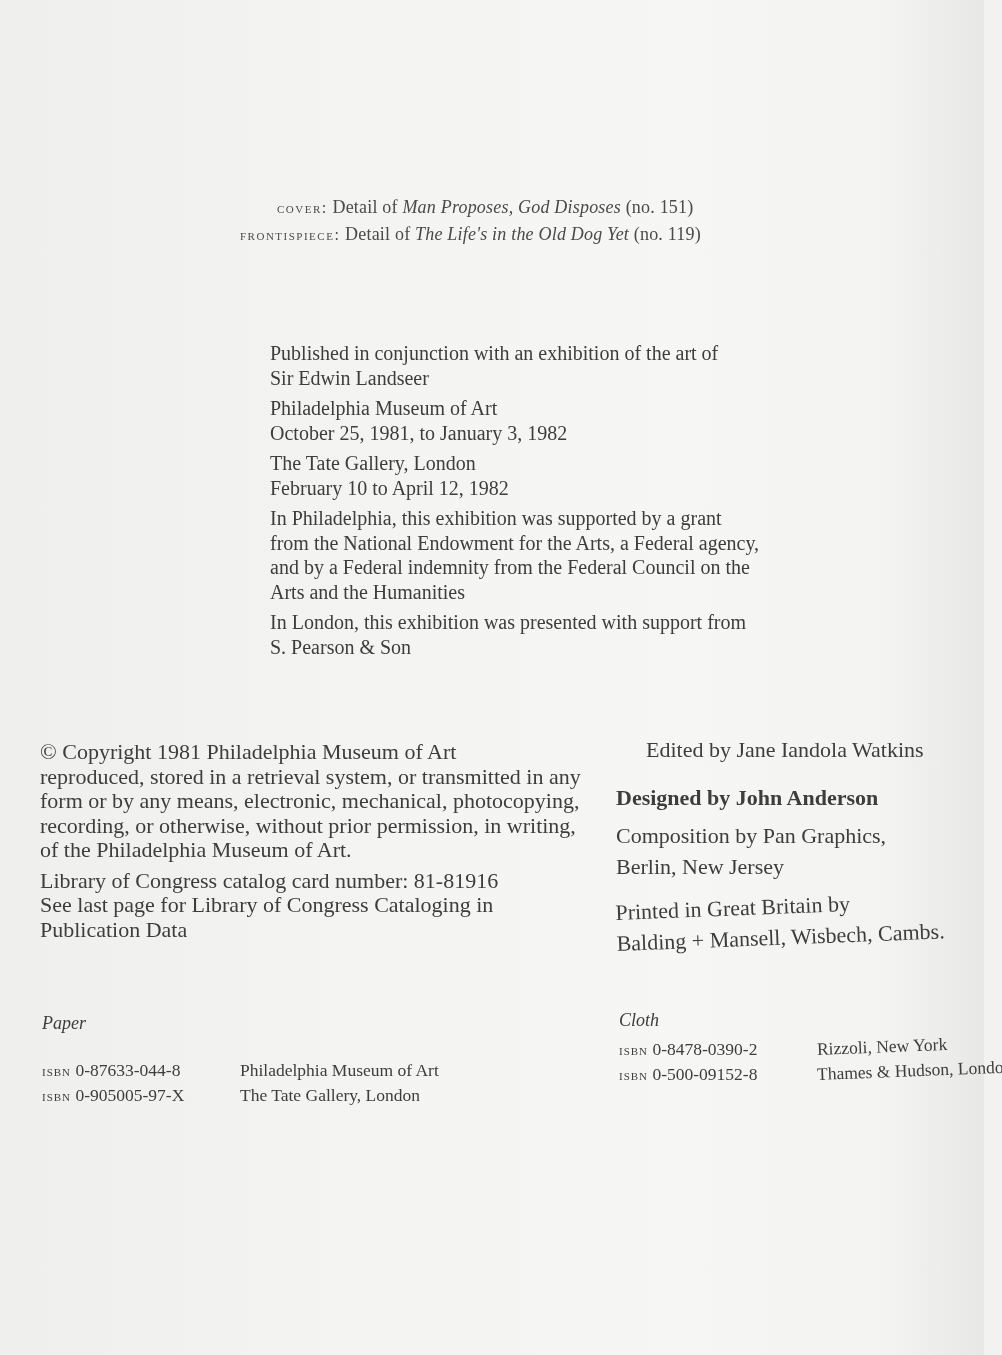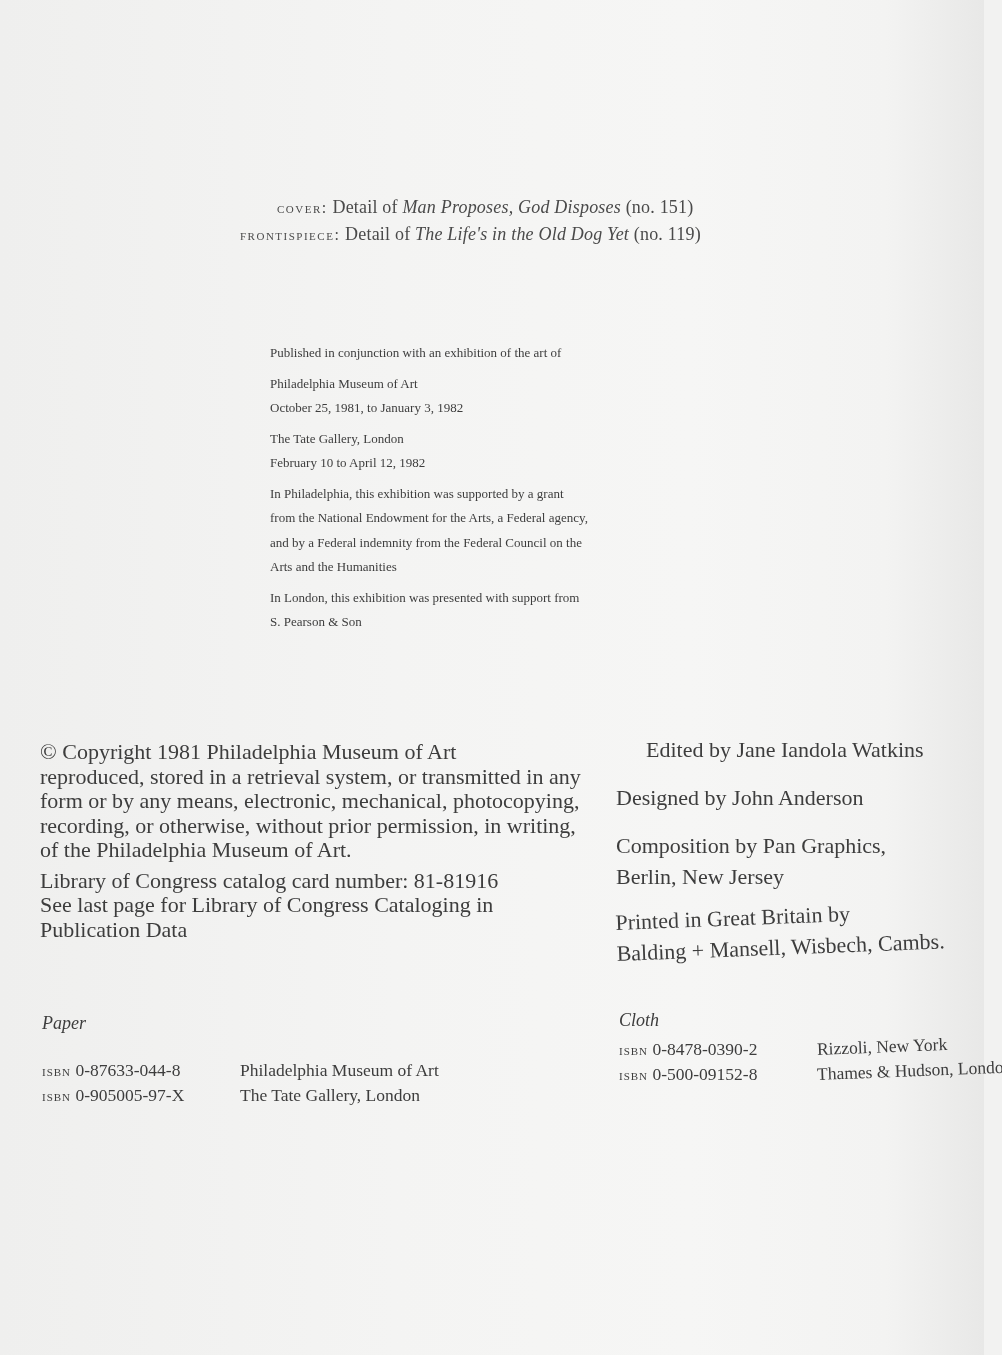--- a/index.html
+++ b/index.html
@@ -54,23 +54,24 @@
     <span class="it">Man Proposes, God Disposes</span>
     <span>(no. 151)</span>
   </div>
   <div class="abs caption" style="left:240px; top:224px;">
     <span class="sc">FRONTISPIECE:</span>
     <span>Detail of</span>
     <span class="it">The Life's in the Old Dog Yet</span>
     <span>(no. 119)</span>
   </div>
 
-  <div class="abs block" style="left:270px; top:341px; font-size:13px;">
+  <div class="abs block" style="left:270px; top:341px; font-size:20px;">
     <div class="para">
       <p>Published in conjunction with an exhibition of the art of</p>
+      <p>Sir Edwin Landseer</p>
     </div>
     <div class="para">
       <p>Philadelphia Museum of Art</p>
       <p>October 25, 1981, to January 3, 1982</p>
     </div>
     <div class="para">
       <p>The Tate Gallery, London</p>
       <p>February 10 to April 12, 1982</p>
     </div>
     <div class="para">
@@ -95,21 +96,21 @@
     </div>
     <div class="para">
       <p>Library of Congress catalog card number: 81-81916</p>
       <p>See last page for Library of Congress Cataloging in</p>
       <p>Publication Data</p>
     </div>
   </div>
 
   <div class="abs block" style="left:616px; top:734px; line-height:31px;">
     <p style="margin-bottom:17px;margin-left:30px;">Edited by Jane Iandola Watkins</p>
-    <p style="margin-bottom:17px;">Designed by John Anderson</p>
+    <p style="margin-bottom:7px;font-weight:bold;">Designed by John Anderson</p>
     <div style="margin-bottom:15px;">
       <p>Composition by Pan Graphics,</p>
       <p>Berlin, New Jersey</p>
     </div>
     <div class="rot">
       <p>Printed in Great Britain by</p>
       <p>Balding + Mansell, Wisbech, Cambs.</p>
     </div>
   </div>
 

